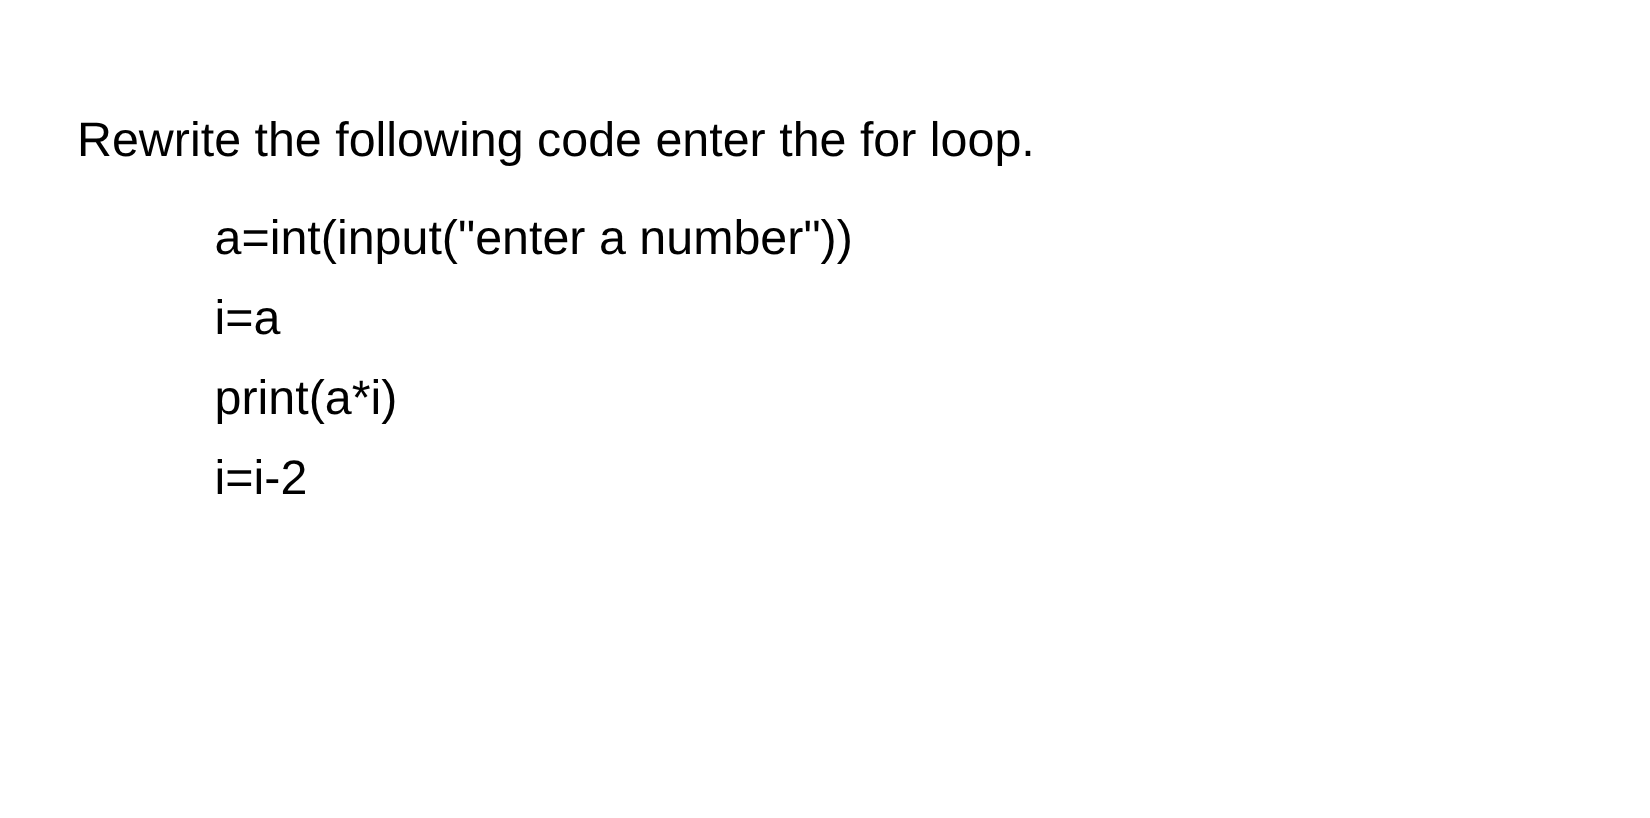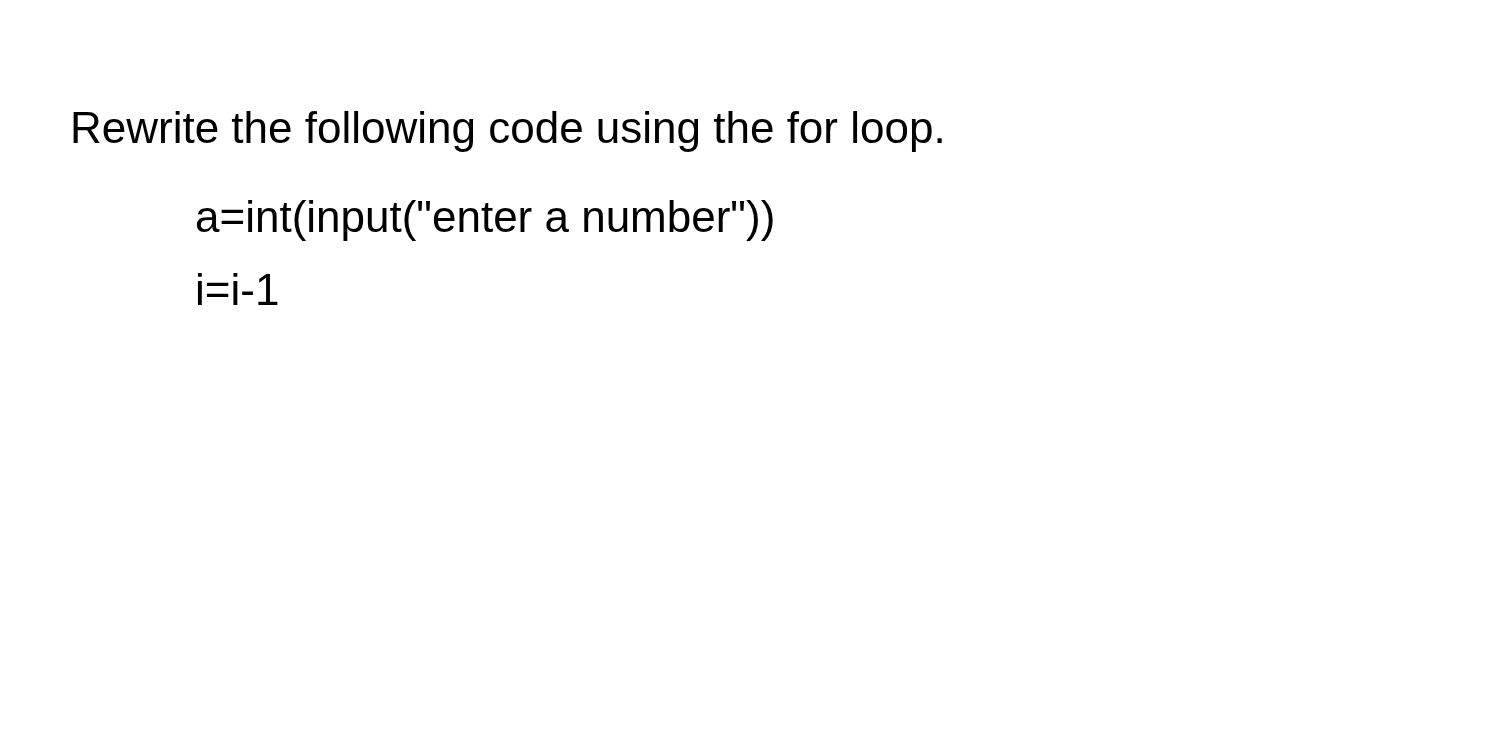--- a/index.html
+++ b/index.html
@@ -26,17 +26,19 @@
     }
     .code-line {
       font-size: 44px;
       line-height: 1.65;
       white-space: pre;
     }
   </style>
 </head>
 <body>
 
-<div class="question-line">Rewrite the following code using the for loop.</div>
+<div class="question-line">Rewrite the following code enter the for loop.</div>
 <div class="code-container">
   <div class="code-line">a=int(input("enter a number"))</div>
-  <div class="code-line">i=i-1</div>
+  <div class="code-line">i=a</div>
+  <div class="code-line">print(a*i)</div>
+  <div class="code-line">i=i-2</div>
 </div>
 
 </body></html>

